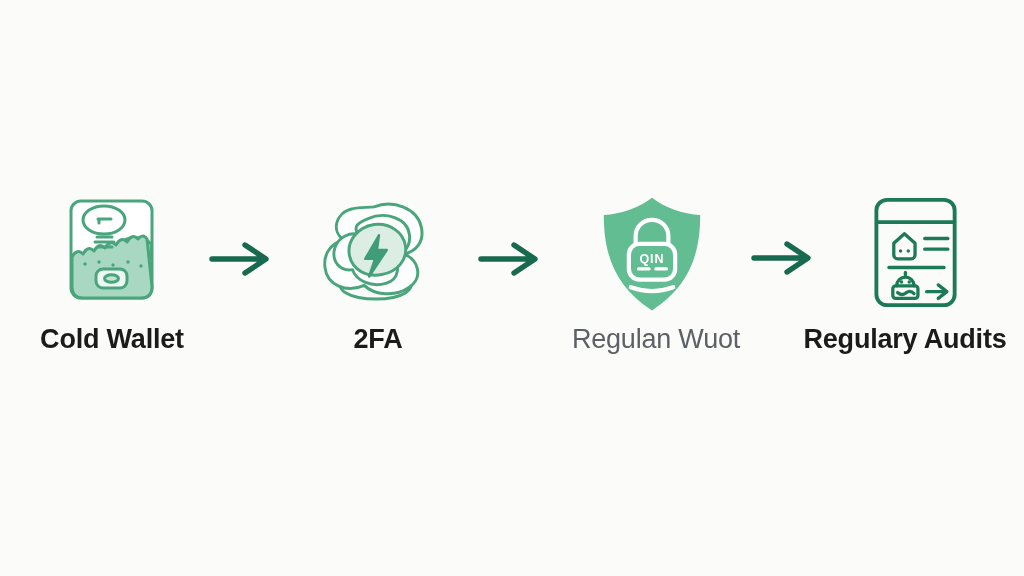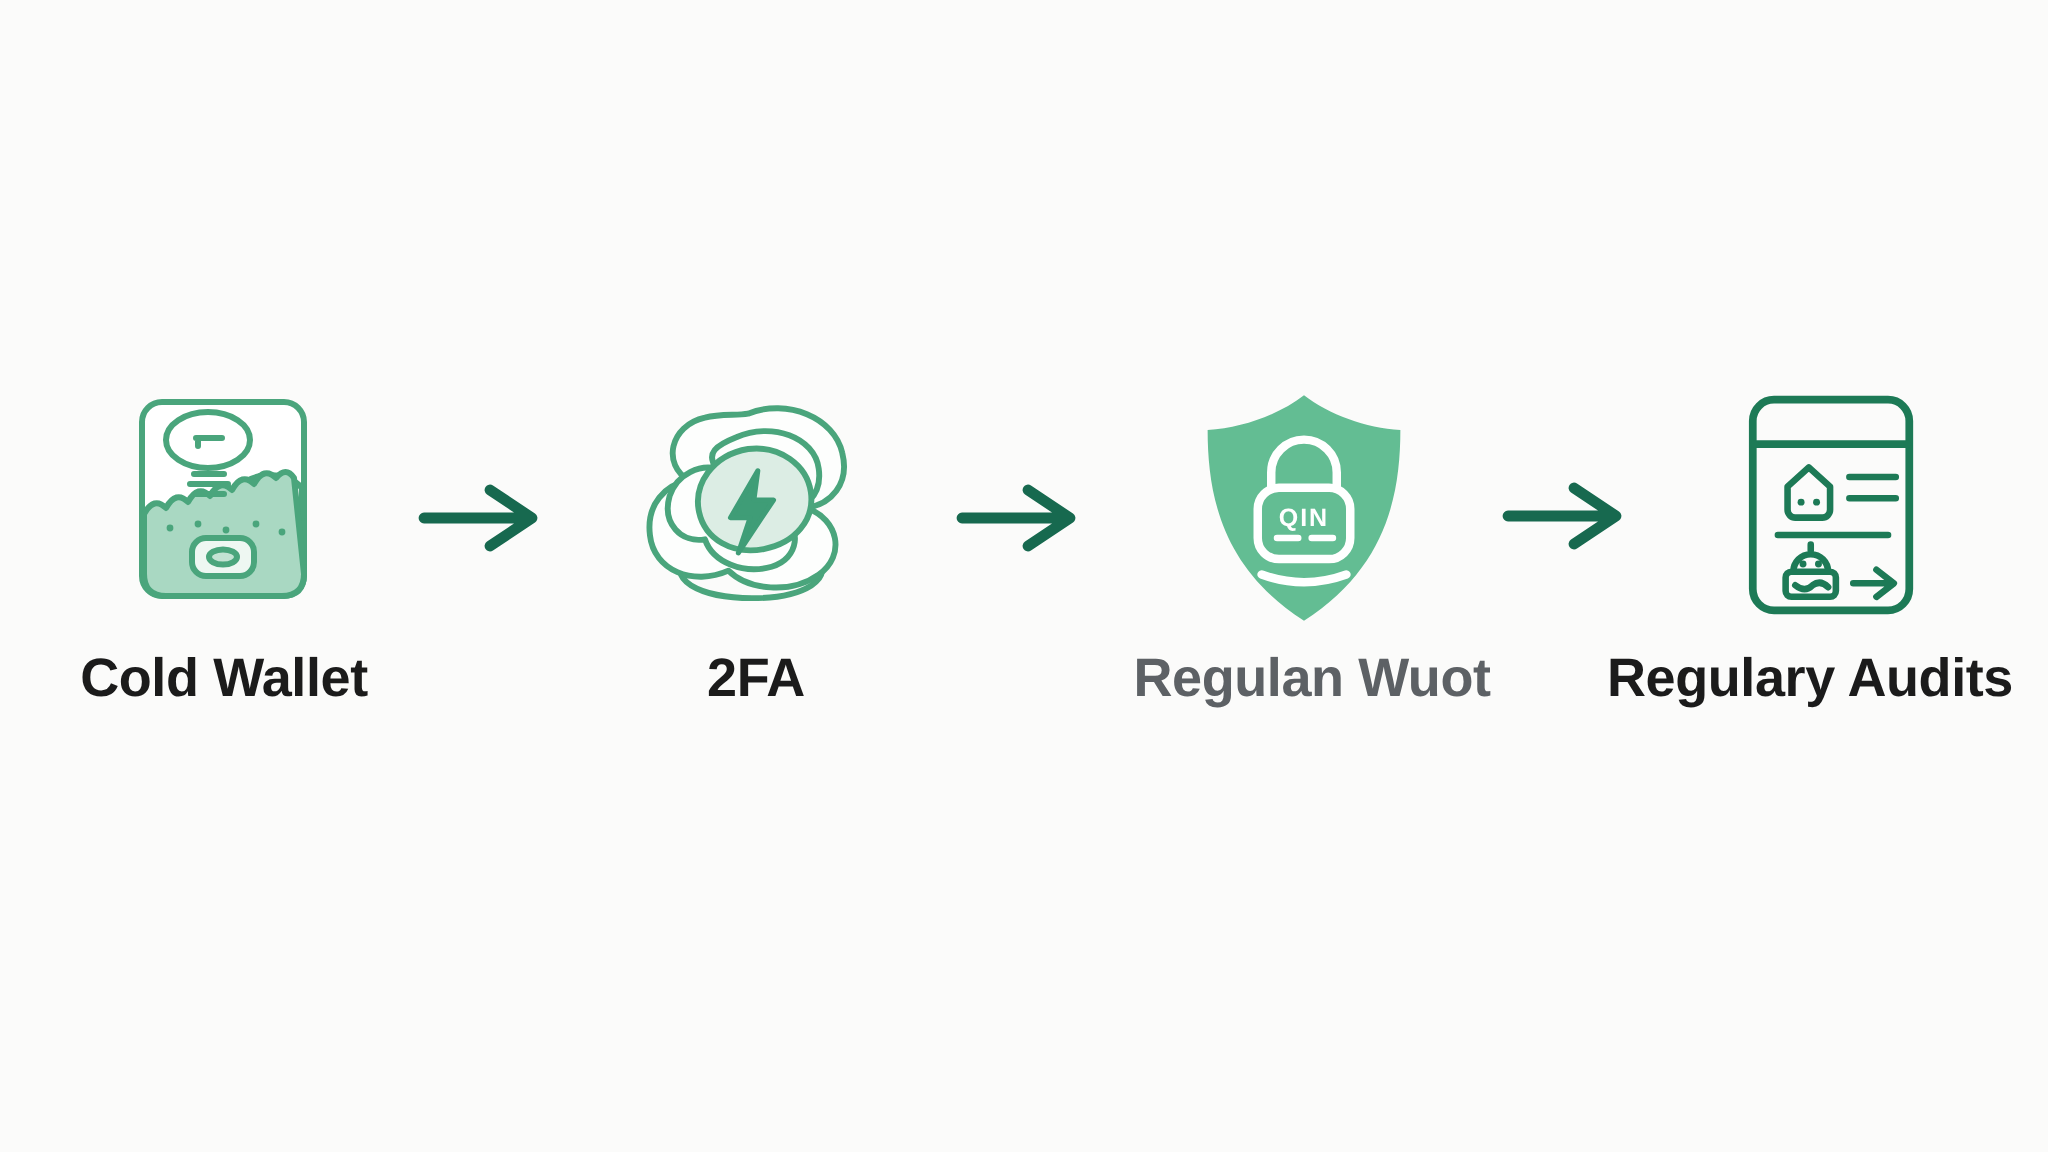--- a/index.html
+++ b/index.html
@@ -117,21 +117,21 @@
     <svg class="icon" style="left:599px; top:193px; width:106px; height:123px;" viewBox="0 0 110 124">
       <path class="sh-body" d="M55 3 C68 13 87 20 105 21 C105 56 97 93 55 120 C13 93 5 56 5 21 C23 20 42 13 55 3 Z"></path>
       <g class="sh-lock">
         <path d="M38 51 v-8 a17 17 0 0 1 34 0 v8"></path>
         <rect x="31" y="51" width="48" height="37" rx="11"></rect>
         <path d="M41 77 h11 M59 77 h11" stroke-width="3.4"></path>
         <path d="M33 96 q22 8 44 0"></path>
       </g>
       <text class="sh-text" x="55" y="71">QIN</text>
     </svg>
-    <div class="step-label muted" style="left:526px; top:324px;font-weight:bold;">Regulan Wuot</div>
+    <div class="step-label muted" style="left:526px; top:324px;">Regulan Wuot</div>
   </div>
 
   <svg class="icon" style="left:751px; top:239px; width:62px; height:38px;" viewBox="0 0 62 38">
     <path class="flow-arrow" d="M3 19 H50 M36 5 L57 19 L36 33"></path>
   </svg>
 
   <div>
     <svg class="icon" style="left:872px; top:196px; width:88px; height:114px;" viewBox="0 0 90 118">
       <rect class="o-dark" x="4" y="4" width="81" height="109" rx="11"></rect>
       <path class="o-dark" d="M5 27 H84"></path>

